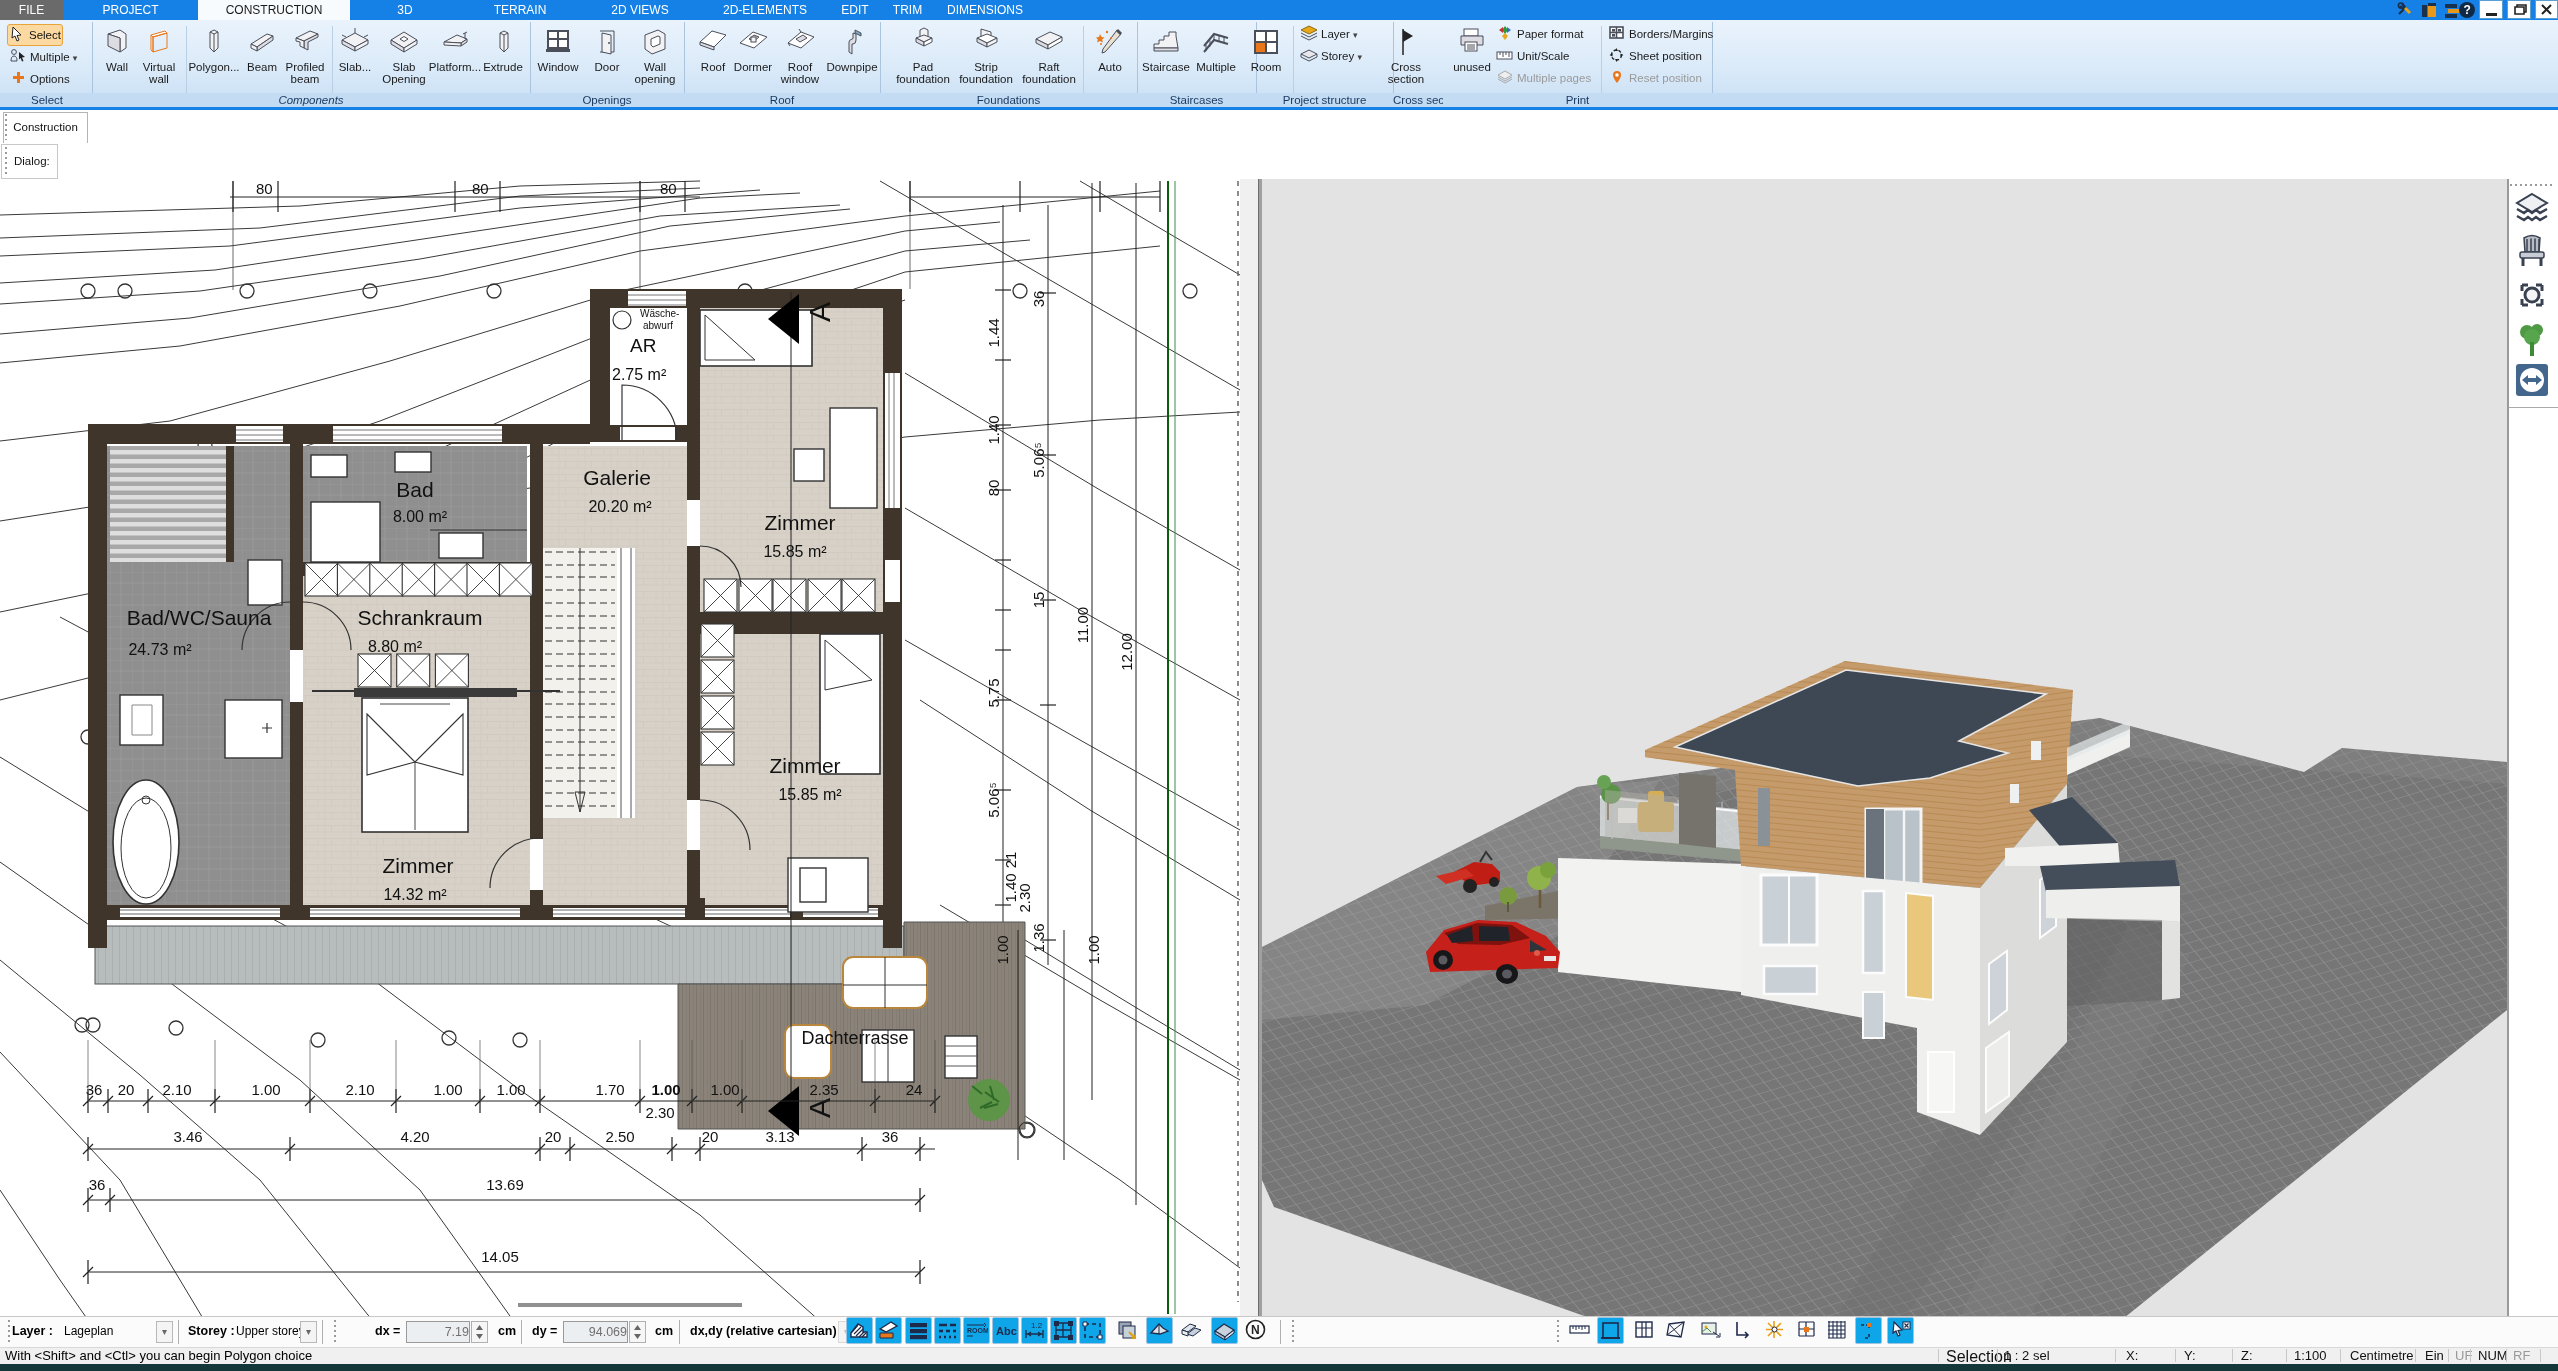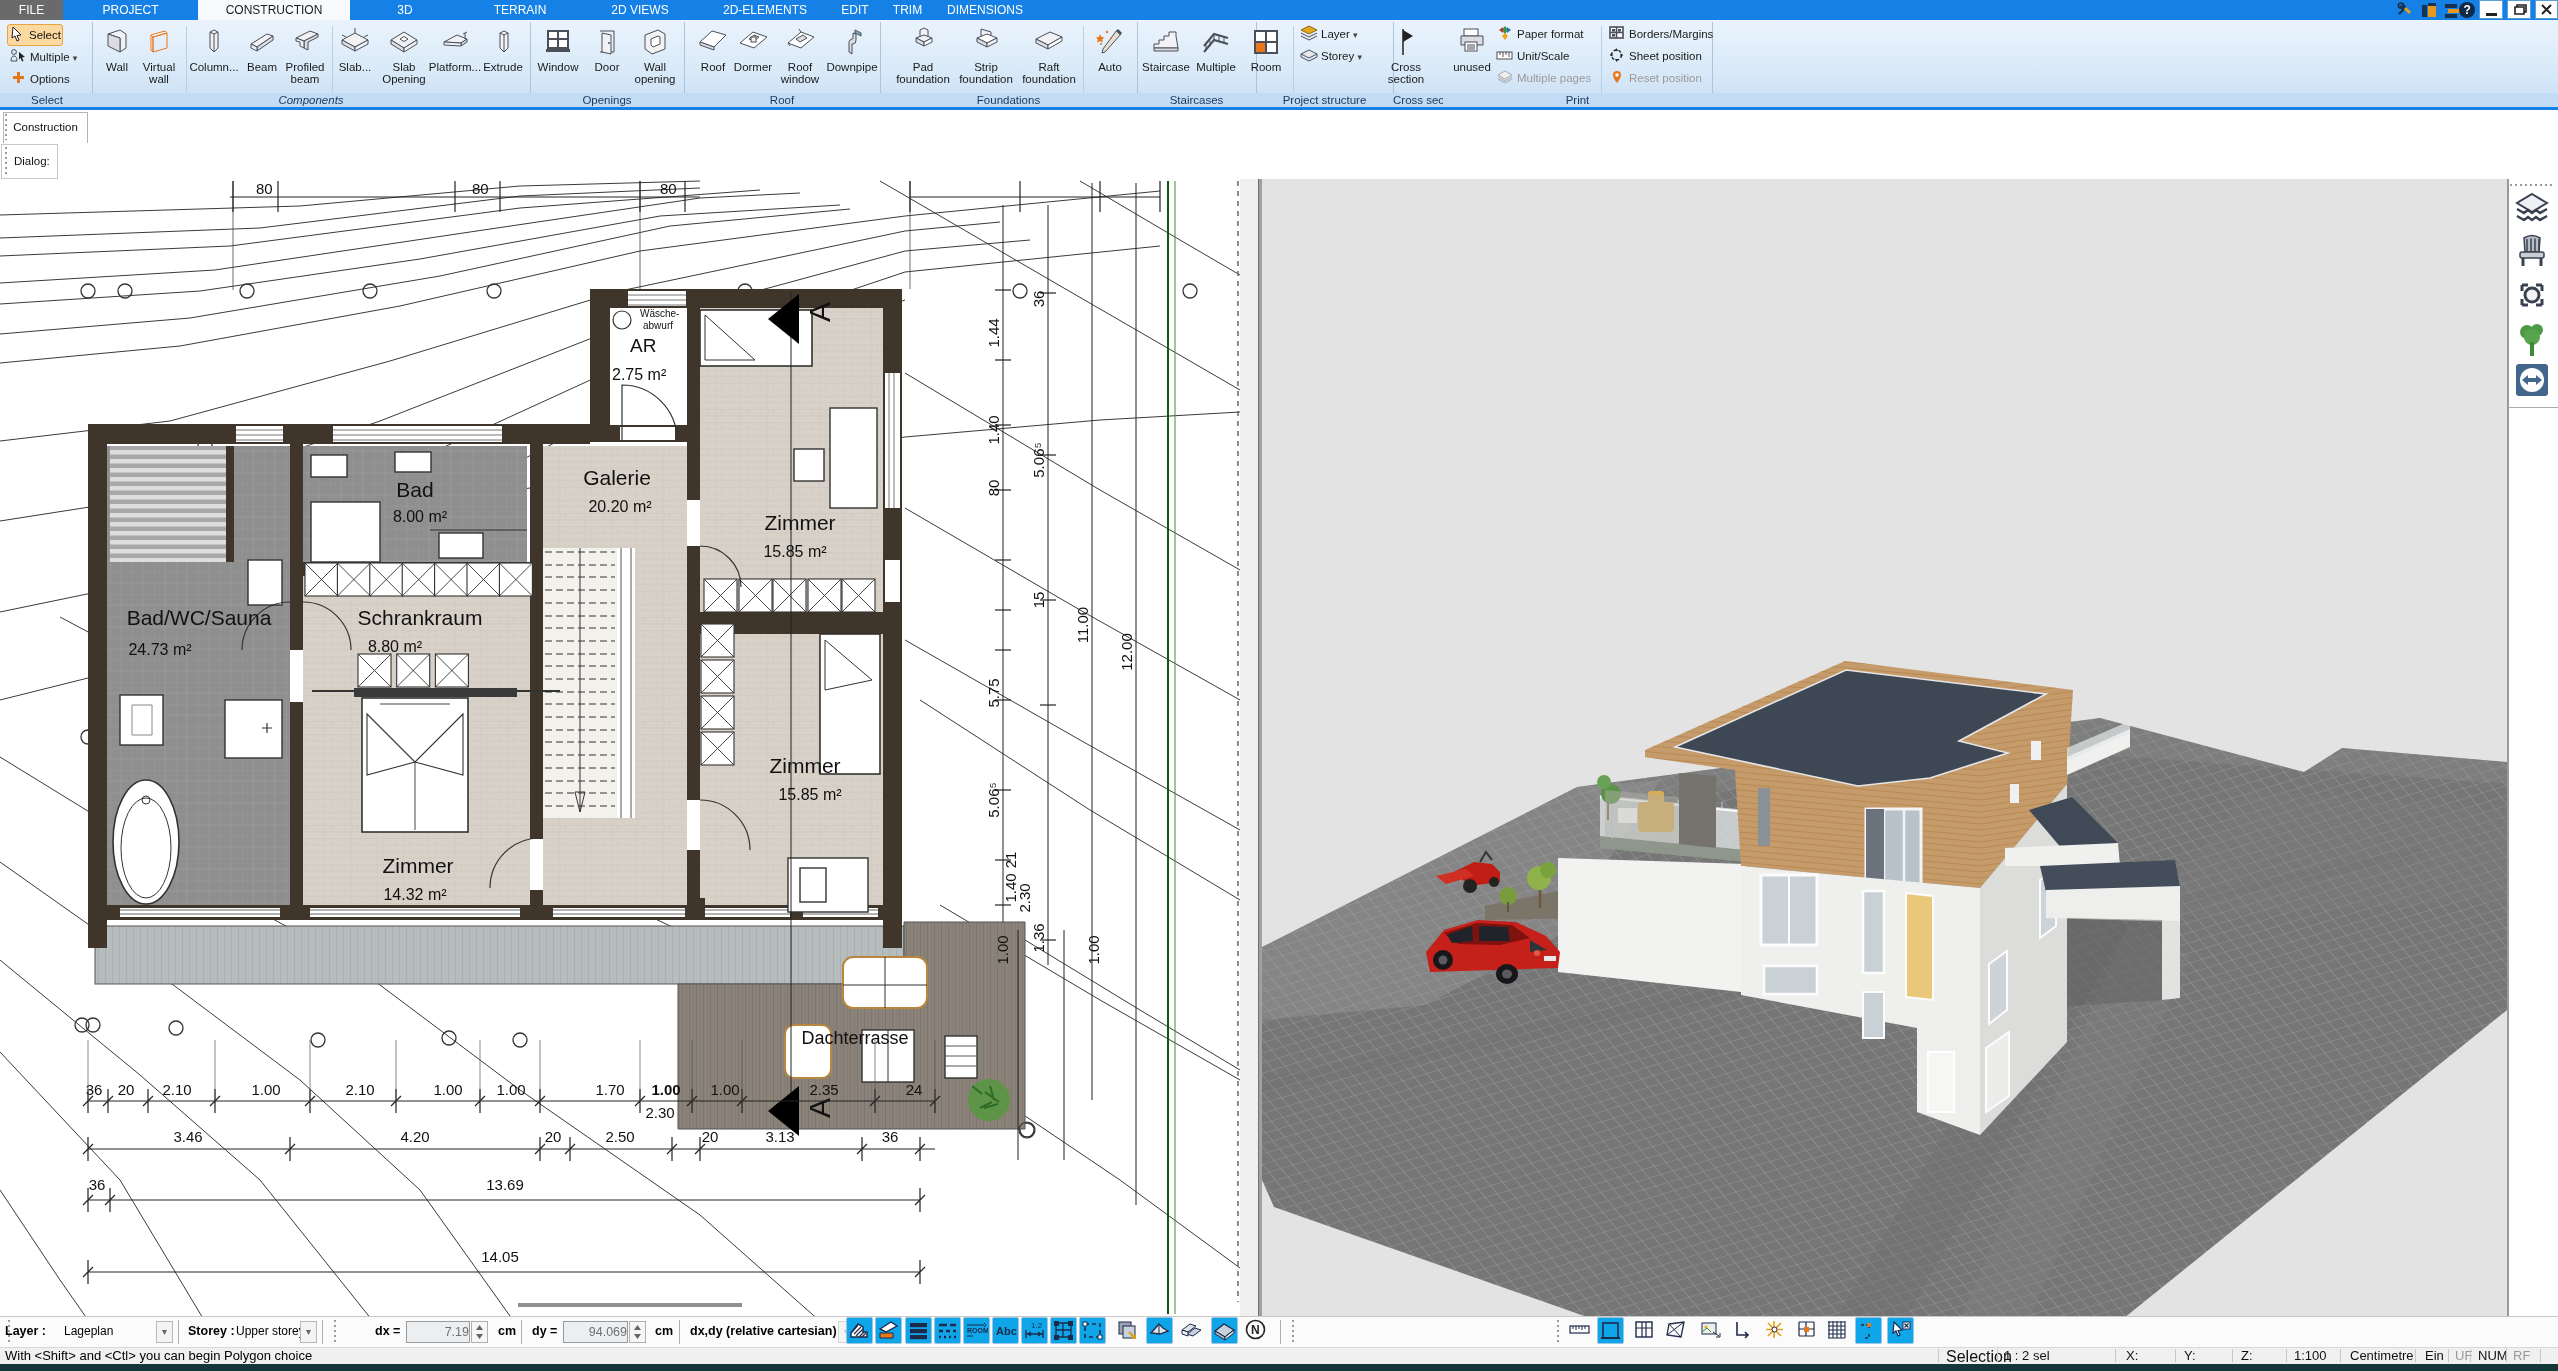--- a/index.html
+++ b/index.html
@@ -123,21 +123,21 @@
           <path d="M11 11 L25 7 L25 22 L11 26 Z" fill="none" stroke="#e8761a"></path>
         </svg>
         <div style="margin-top:3px;">Virtual<br>wall</div>
       </div>
 <div class="rbtn" style="left:180px;top:6px;width:68px;">
         <svg width="34" height="32" viewBox="0 0 34 32" style="display:block;margin:0 auto;">
           <path d="M13 6 L17 4 L21 6 L21 22 L17 26 L13 22 Z" fill="#f2f2f5" stroke="#4a4f5a"></path>
           <path d="M13 6 L17 8 L21 6" fill="none" stroke="#4a4f5a"></path>
           <path d="M17 8 L17 26" stroke="#4a4f5a"></path>
         </svg>
-        <div style="margin-top:3px;">Column...</div>
+        <div style="margin-top:3px;">Polygon...</div>
       </div>
 <div class="rbtn" style="left:228px;top:6px;width:68px;">
         <svg width="34" height="32" viewBox="0 0 34 32" style="display:block;margin:0 auto;">
           <path d="M6 18 L22 8 L28 10 L12 21 Z" fill="#f2f2f5" stroke="#4a4f5a"></path>
           <path d="M12 21 L28 10 L28 14 L12 25 Z" fill="#dcdce2" stroke="#4a4f5a"></path>
           <path d="M6 18 L6 22 L12 25 L12 21 Z" fill="#f2f2f5" stroke="#4a4f5a"></path>
         </svg>
         <div style="margin-top:3px;">Beam</div>
       </div>
 <div class="rbtn" style="left:271px;top:6px;width:68px;">
@@ -940,21 +940,21 @@
       </g>
       <g transform="translate(0,172)">
         <rect x="2" y="0" width="32" height="32" rx="3" fill="#43678c"></rect>
         <circle cx="18" cy="16" r="12" fill="#fff"></circle>
         <path d="M8 16 L14 11 L14 14 L22 14 L22 11 L28 16 L22 21 L22 18 L14 18 L14 21 Z" fill="#43678c"></path>
       </g>
     </svg>
 <div class="abs" style="left:2509px;top:407px;width:49px;height:1px;background:#aaa;"></div>
   <div id="btoolbar" class="abs"></div>
     <div class="dots" style="left:8px;top:1320px;height:22px;"></div>
-<div class="lbl abs" style="left:5px;top:1316px;font-weight:bold;text-align:right;">Layer :</div>
+<div class="lbl abs" style="left:12px;top:1316px;font-weight:bold;text-align:right;">Layer :</div>
 <div class="lbl abs" style="left:64px;top:1316px;font-size:12px;">Lageplan</div>
 <div class="chev abs" style="left:156px;top:1321px;">▾</div>
 <div class="vsep abs" style="left:178px;top:1320px;"></div>
 <div class="lbl abs" style="left:188px;top:1316px;font-weight:bold;">Storey :</div>
 <div class="lbl abs" style="left:236px;top:1316px;font-size:12px;">Upper storey</div>
 <div class="chev abs" style="left:300px;top:1321px;">▾</div>
 <div class="vsep abs" style="left:322px;top:1320px;"></div>
 <div class="dots" style="left:334px;top:1320px;height:22px;"></div>
 <div class="lbl abs" style="left:375px;top:1316px;font-weight:bold;">dx =</div>
 <div class="numin abs" style="left:406px;width:64px;top:1321px;">7.19</div>

